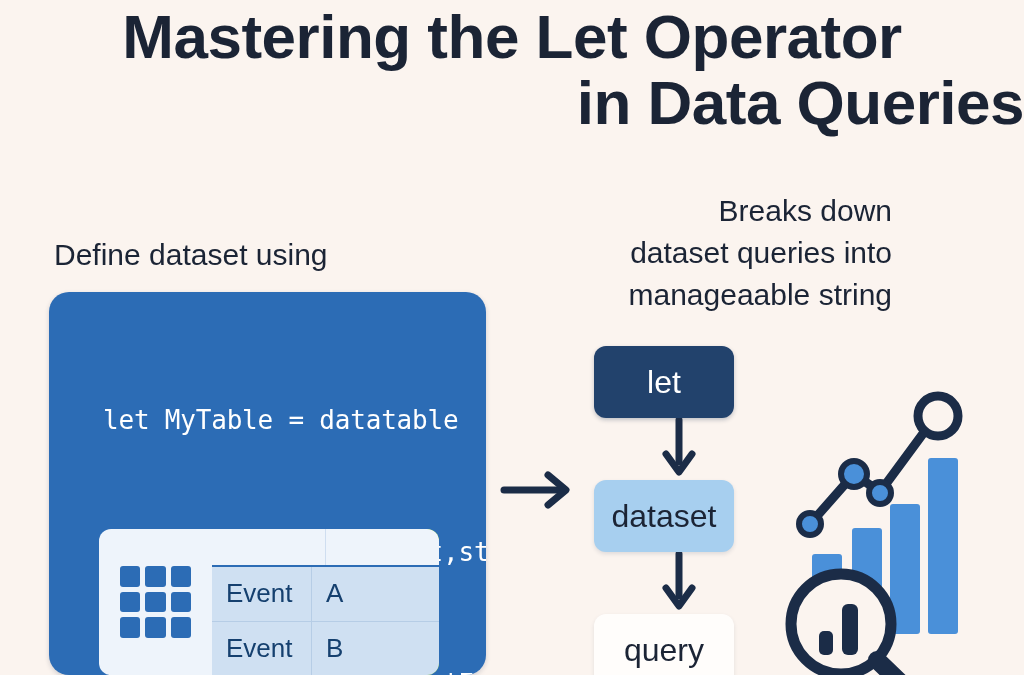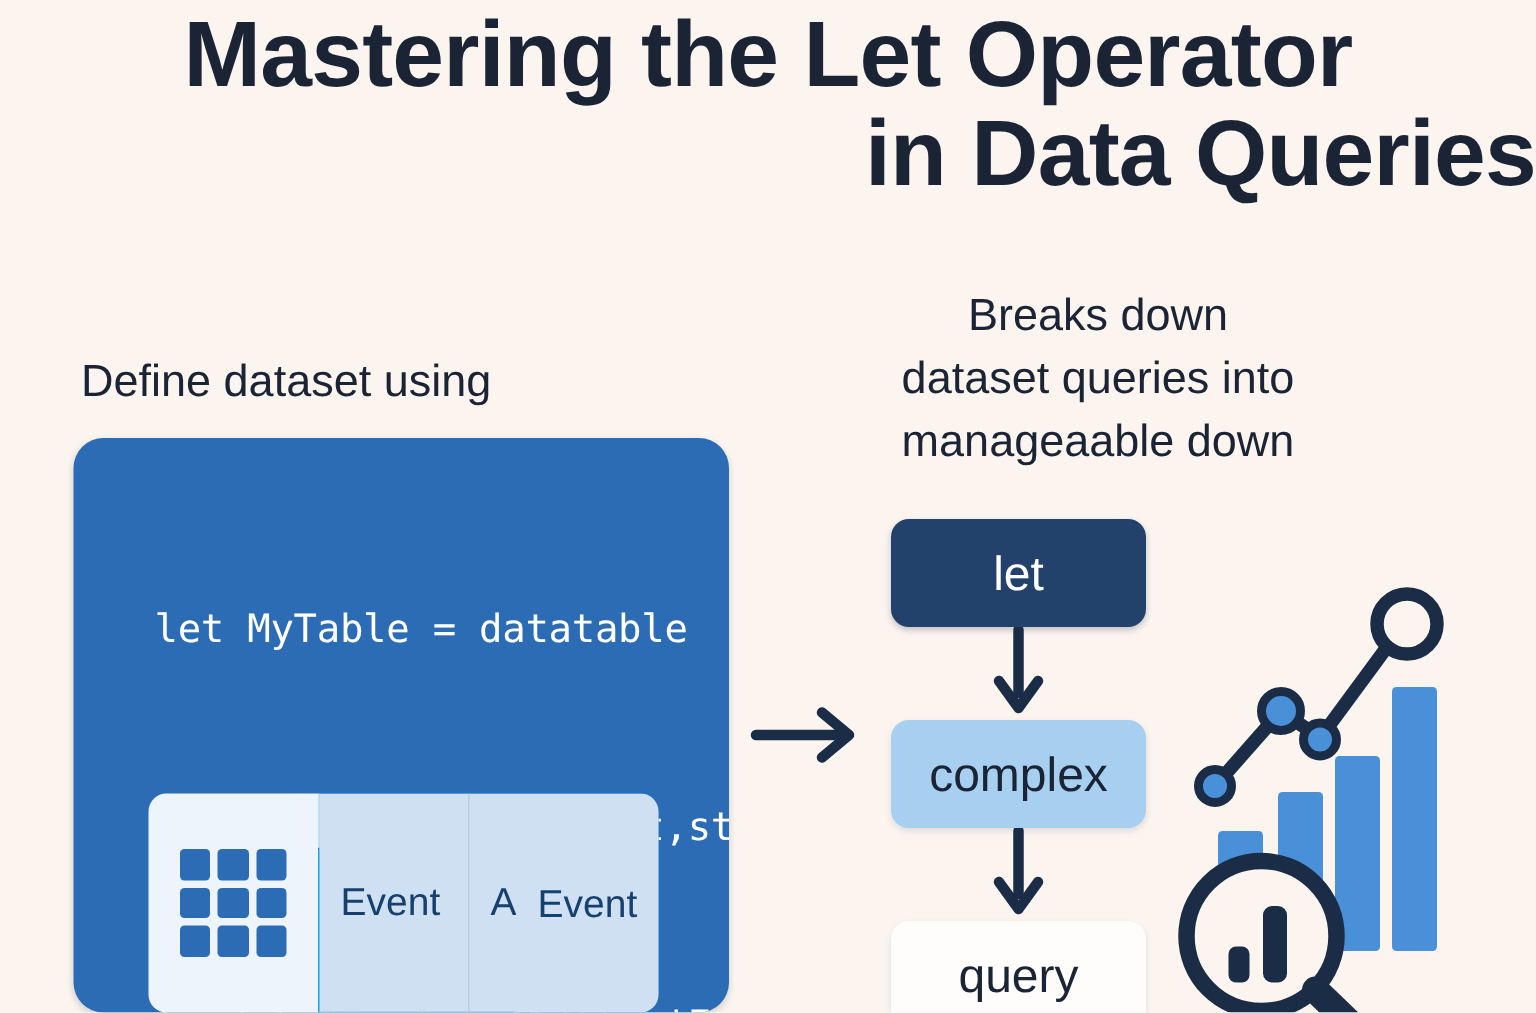--- a/index.html
+++ b/index.html
@@ -48,24 +48,24 @@
     font-weight: normal;
   }
   .caption-left {
     left: 54px;
     top: 190px;
     text-align: left;
     width: 420px;
     margin-top: 44px;
   }
   .caption-right {
-    left: 532px;
+    left: 492px;
     top: 190px;
     width: 400px;
-    text-align: center;
+    text-align: right;
   }
   .caption span { display: block; }
 
   
   .code-panel {
     position: absolute;
     left: 49px;
     top: 292px;
     width: 437px;
     height: 383px;
@@ -116,24 +116,24 @@
     gap: 5px;
   }
   .grid-icon i {
     background: #2c6cb5;
     border-radius: 3px;
     display: block;
   }
   .mt-rows {
     flex: 1;
     display: flex;
-    flex-direction: row;
+    flex-direction: column;
     border-radius: 0 12px 12px 0;
     overflow: hidden;
-    background: #0ea5e9;
+    background: #84cc16;
     justify-content: space-between;
   }
   .mt-header {
     height: 36px;
     background: #eef4fb;
     display: flex;
     border-bottom: 2px solid #2c6cb5;
   }
   .mt-header .hc {
     flex: 1;
@@ -178,21 +178,21 @@
   }
 
   
   .flow {
     position: absolute;
     left: 594px;
     top: 346px;
     width: 170px;
   }
   .flow-box {
-    width: 170px;
+    width: 140px;
     height: 72px;
     border-radius: 12px;
     display: flex;
     align-items: center;
     justify-content: center;
     font-size: 32px;
     font-weight: normal;
     box-sizing: border-box;
   }
   .flow-box.let {
@@ -237,21 +237,21 @@
     <span class="line2">in Data Queries</span>
   </div>
 
   <div class="caption caption-left">
     <span>Define dataset using</span>
   </div>
 
   <div class="caption caption-right">
     <span>Breaks down</span>
     <span>dataset queries into</span>
-    <span>manageaable down</span>
+    <span>manageaable string</span>
   </div>
 
   <div class="code-panel">
     <div class="code-lines">
       <span class="cl">let MyTable = datatable</span>
       <span class="cl">(Time: datelime, Event,string)</span>
       <span class="cl">[  datetime(ago(1d)). 'Event</span>
       
       
     </div>
@@ -298,21 +298,21 @@
     <div class="flow-box let">
       <span>let</span>
     </div>
     <div class="flow-arrow">
       <svg width="40" height="62" viewBox="0 0 40 62">
         <line x1="20" y1="2" x2="20" y2="44" stroke="#1b2c47" stroke-width="7" stroke-linecap="round"></line>
         <polyline points="7,36 20,54 33,36" fill="none" stroke="#1b2c47" stroke-width="7" stroke-linecap="round" stroke-linejoin="round"></polyline>
       </svg>
     </div>
     <div class="flow-box filter">
-      <span>complex</span>
+      <span>dataset</span>
     </div>
     <div class="flow-arrow">
       <svg width="40" height="62" viewBox="0 0 40 62">
         <line x1="20" y1="2" x2="20" y2="44" stroke="#1b2c47" stroke-width="7" stroke-linecap="round"></line>
         <polyline points="7,36 20,54 33,36" fill="none" stroke="#1b2c47" stroke-width="7" stroke-linecap="round" stroke-linejoin="round"></polyline>
       </svg>
     </div>
     <div class="flow-box query">
       <span>query</span>
     </div>

